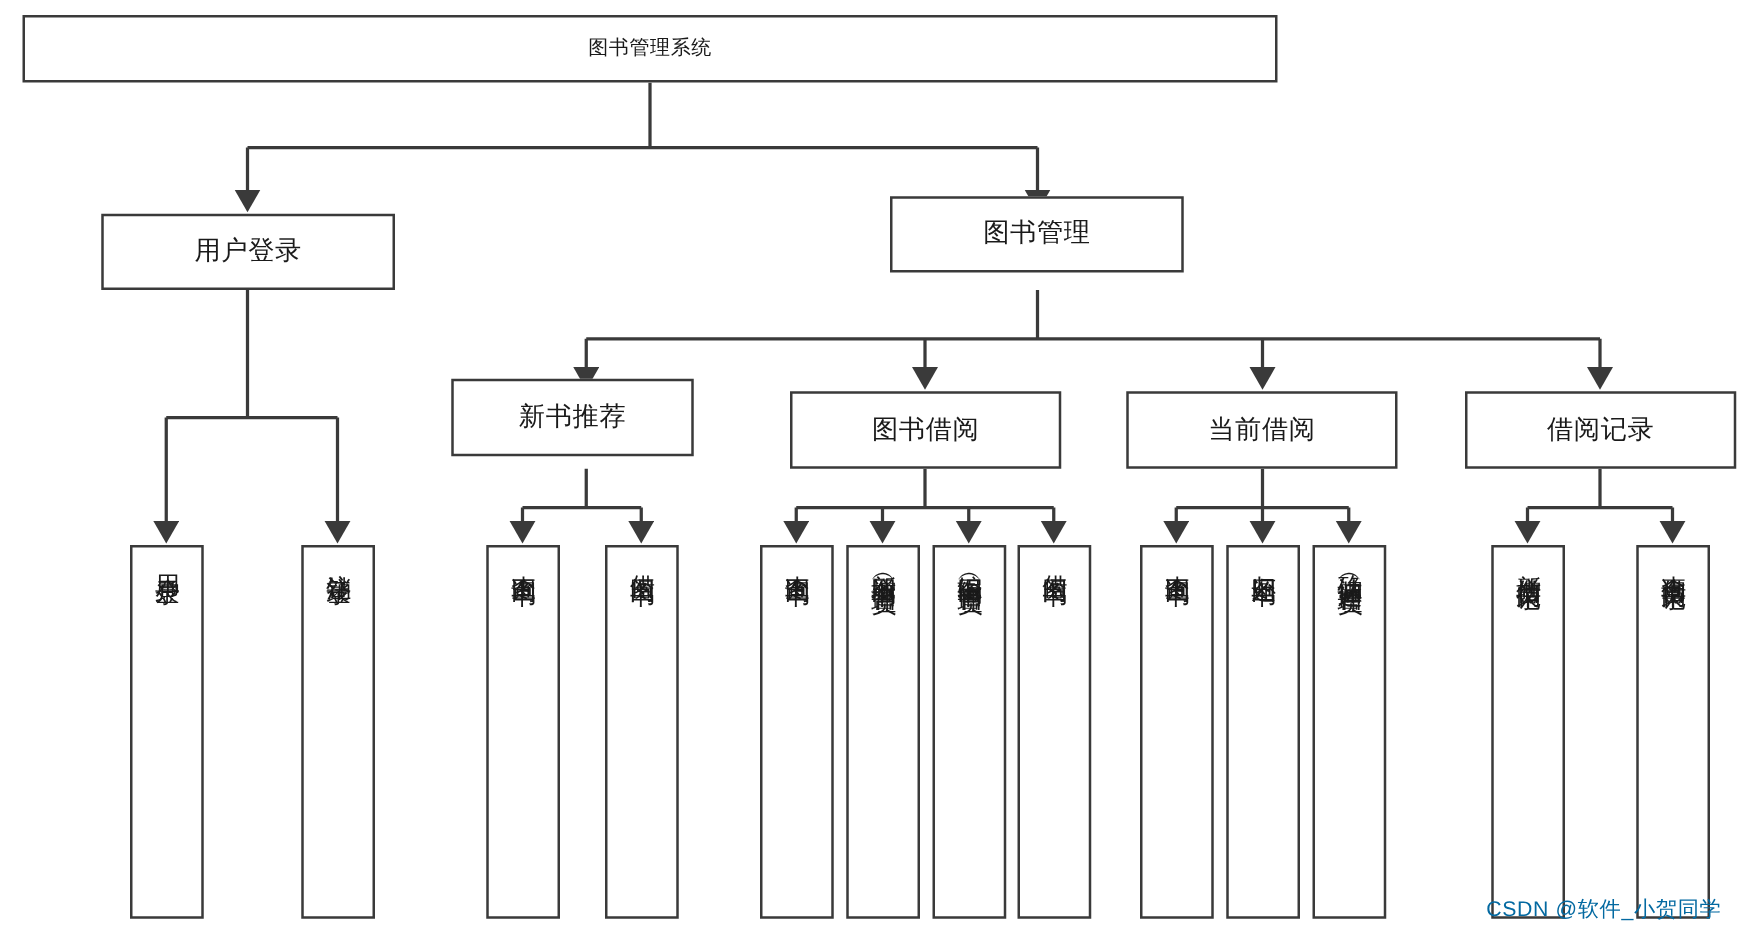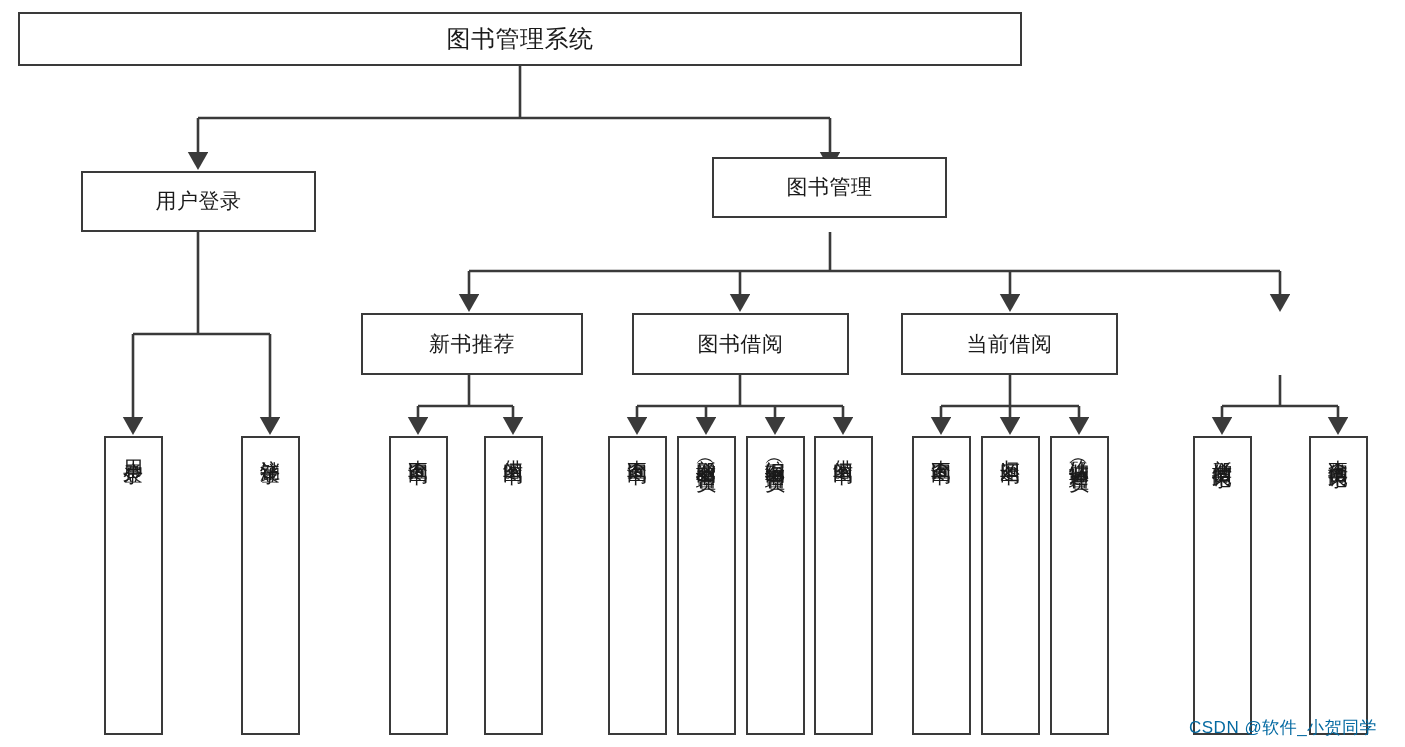--- a/index.html
+++ b/index.html
@@ -42,21 +42,21 @@
     text-align: center;
     line-height: 1.08;
     white-space: nowrap;
   }
   
   .node.h .lbl {
     font-size: 21px;
     letter-spacing: 0.5px;
   }
   .node.root .lbl {
-    font-size: 24px;
+    font-size: 16px;
   }
   
   .node.v {
     align-items: flex-start;
     justify-content: center;
     padding-top: 6px;
   }
   .node.v .lbl {
     writing-mode: vertical-rl;
     text-orientation: upright;
@@ -135,29 +135,32 @@
     <span class="lbl">图书管理系统</span>
   </div>
 
   <div class="node h" style="left:81px; top:171px; width:235px; height:61px;">
     <span class="lbl">用户登录</span>
   </div>
   <div class="node h" style="left:712px; top:157px; width:235px; height:61px;">
     <span class="lbl">图书管理</span>
   </div>
 
-  <div class="node h" style="left:361px; top:313px; width:222px; height:62px;">
+  <div class="node h" style="left:361px; top:303px; width:194px; height:62px;">
     <span class="lbl">新书推荐</span>
   </div>
   <div class="node h" style="left:901px; top:313px; width:217px; height:62px;">
     <span class="lbl">当前借阅</span>
   </div>
   <div class="node h" style="left:632px; top:313px; width:217px; height:62px;">
     <span class="lbl">图书借阅</span>
   </div>
+  <div class="node h" style="left:1172px; top:313px; width:217px; height:62px;">
+    <span class="lbl">借阅记录</span>
+  </div>
 
   <div class="node v" style="left:104px; top:436px; width:59px; height:299px;">
     <span class="lbl">用户登录</span>
   </div>
   <div class="node v" style="left:241px; top:436px; width:59px; height:299px;">
     <span class="lbl">注销登录</span>
   </div>
 
   <div class="node v" style="left:389px; top:436px; width:59px; height:299px;">
     <span class="lbl">查询图书</span>

